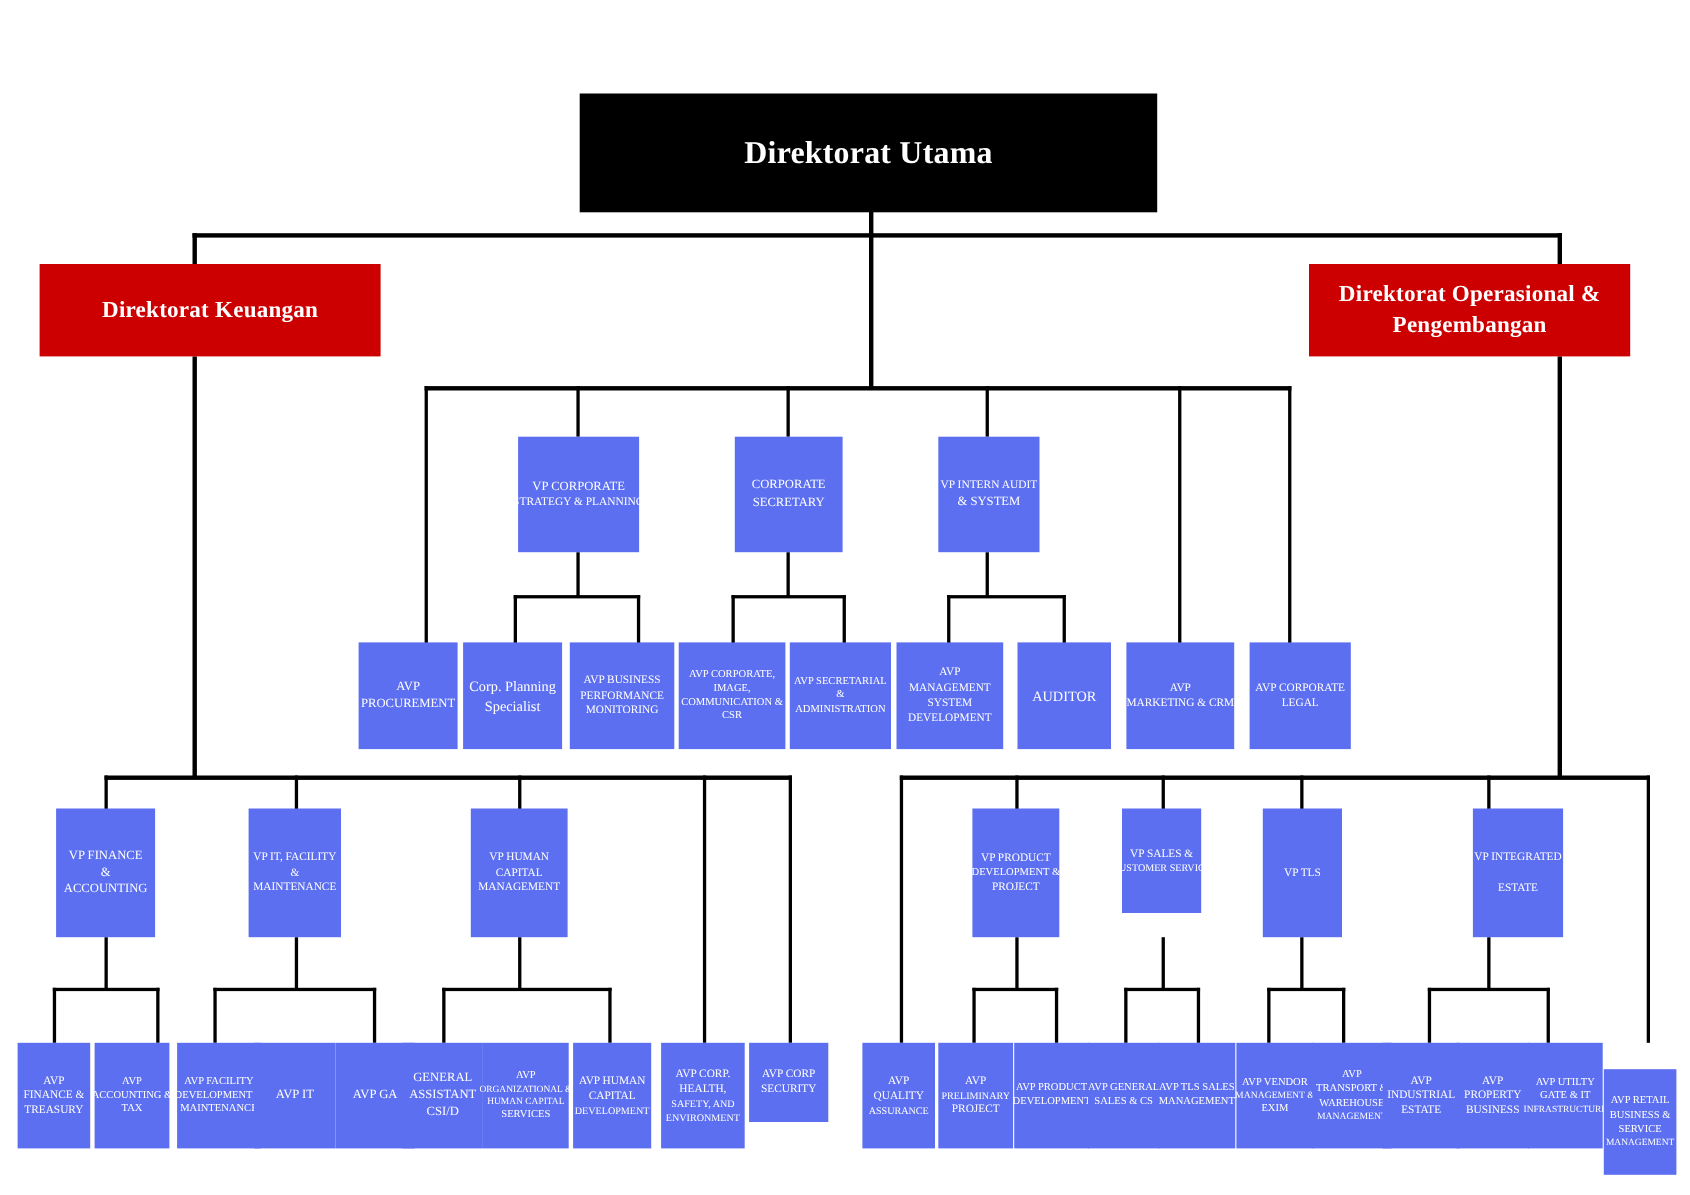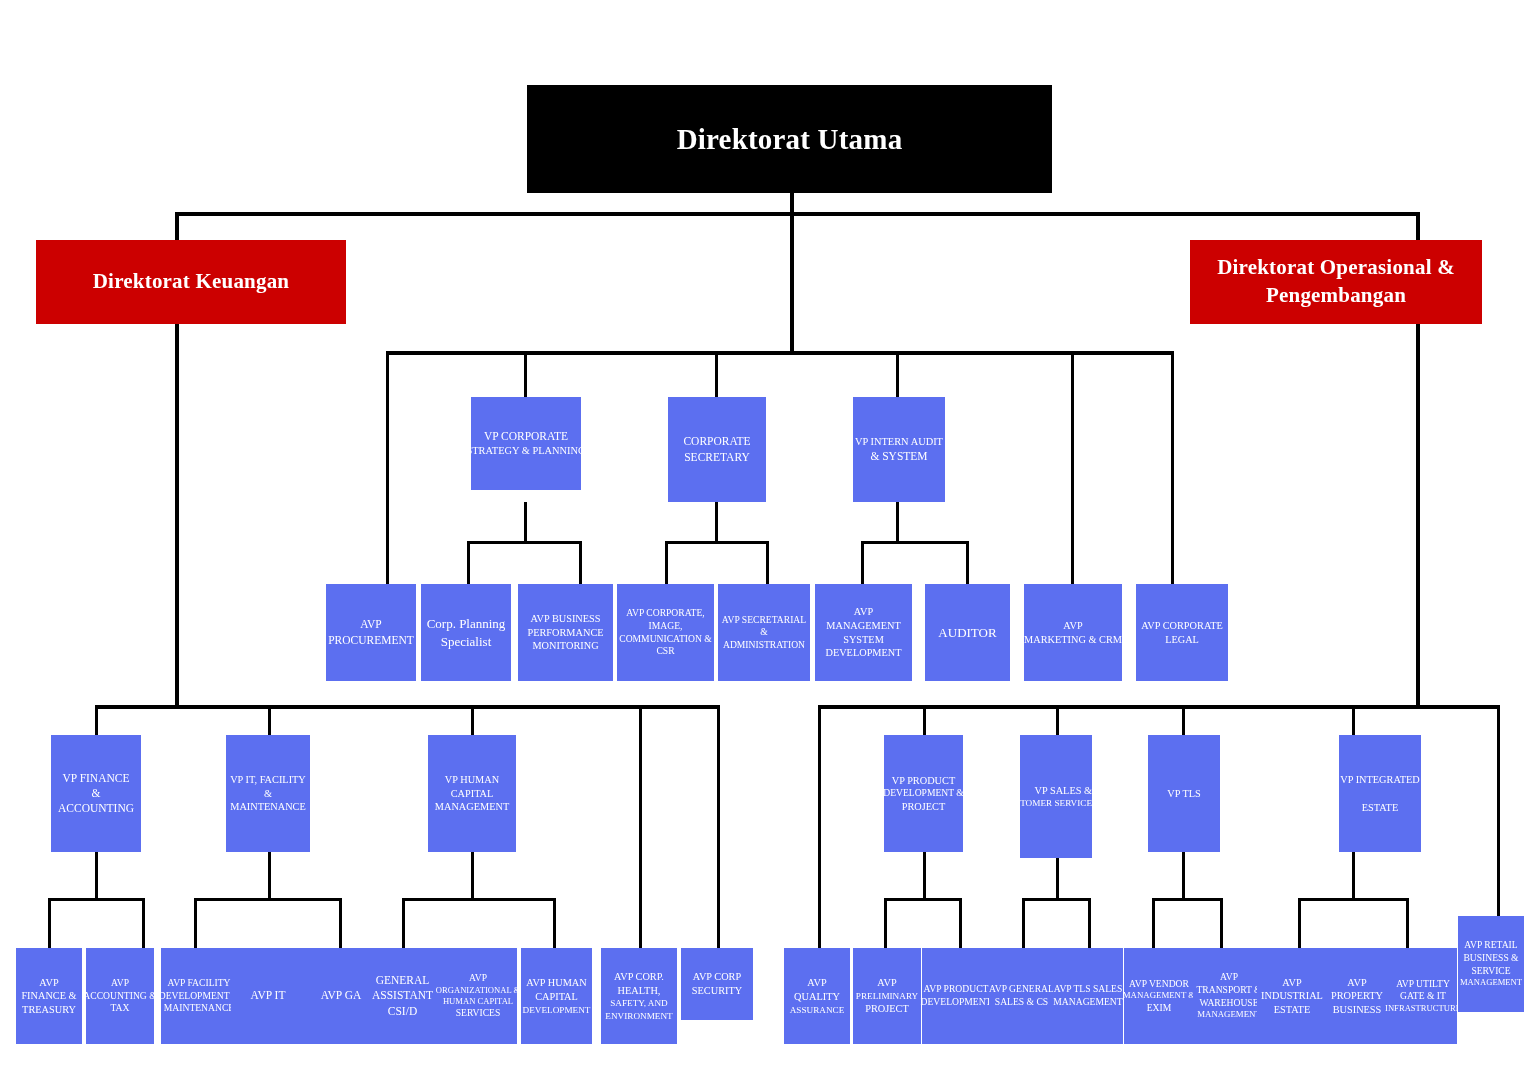--- a/index.html
+++ b/index.html
@@ -114,21 +114,21 @@
 
   <div class="node dir" style="left:1190px;top:240px;width:292px;height:84px;">
     <span class="ln">Direktorat Operasional &amp;</span>
     <span class="ln">Pengembangan</span>
   </div>
 
   <div class="node dir" style="left:36px;top:240px;width:310px;height:84px;">
     <span>Direktorat Keuangan</span>
   </div>
 
-  <div class="node blue" style="left:471px;top:397px;width:110px;height:93px;">
+  <div class="node blue" style="left:471px;top:397px;width:110px;height:105px;">
     <span class="ln">VP CORPORATE</span>
     <span class="ln" style="font-size:10.4px">STRATEGY &amp; PLANNING</span>
   </div>
   <div class="node blue" style="left:668px;top:397px;width:98px;height:105px;">
     <span class="ln">CORPORATE</span>
     <span class="ln">SECRETARY</span>
   </div>
   <div class="node blue" style="left:853px;top:397px;width:92px;height:105px;">
     <span class="ln" style="font-size:10.4px">VP INTERN AUDIT</span>
     <span class="ln">&amp; SYSTEM</span>
@@ -190,21 +190,21 @@
     <span class="ln">VP HUMAN</span>
     <span class="ln">CAPITAL</span>
     <span class="ln">MANAGEMENT</span>
   </div>
 
   <div class="node blue sm" style="left:884px;top:735px;width:79px;height:117px;">
     <span class="ln">VP PRODUCT</span>
     <span class="ln" style="font-size:9.6px">DEVELOPMENT &amp;</span>
     <span class="ln">PROJECT</span>
   </div>
-  <div class="node blue sm" style="left:1020px;top:735px;width:72px;height:123px;align-items:flex-end;">
+  <div class="node blue sm" style="left:1020px;top:735px;width:72px;height:95px;">
     <span class="ln">VP SALES &amp;</span>
     <span class="ln" style="font-size:9.2px">CUSTOMER SERVICE</span>
   </div>
   <div class="node blue sm" style="left:1148px;top:735px;width:72px;height:117px;">
     <span class="ln">VP TLS</span>
   </div>
   <div class="node blue sm" style="left:1339px;top:735px;width:82px;height:117px;">
     <span class="ln">VP INTEGRATED</span>
     <span class="ln" style="margin-top:14px">ESTATE</span>
   </div>
@@ -298,20 +298,20 @@
   <div class="node blue sm" style="left:1324px;top:948px;width:66px;height:96px;">
     <span class="ln">AVP</span>
     <span class="ln">PROPERTY</span>
     <span class="ln">BUSINESS</span>
   </div>
   <div class="node blue xs" style="left:1389px;top:948px;width:68px;height:96px;">
     <span class="ln">AVP UTILTY</span>
     <span class="ln">GATE &amp; IT</span>
     <span class="ln" style="font-size:8.6px">INFRASTRUCTURE</span>
   </div>
-  <div class="node blue xs" style="left:1458px;top:916px;width:66px;height:96px;">
+  <div class="node blue xs" style="left:1458px;top:972px;width:66px;height:96px;">
     <span class="ln">AVP RETAIL</span>
     <span class="ln">BUSINESS &amp;</span>
     <span class="ln">SERVICE</span>
     <span class="ln" style="font-size:8.6px">MANAGEMENT</span>
   </div>
 
 </div>
 
 </body></html>

